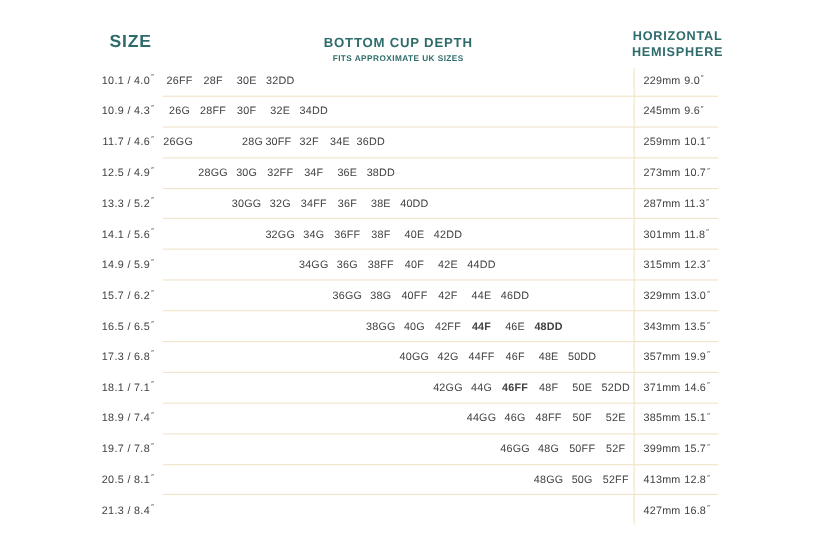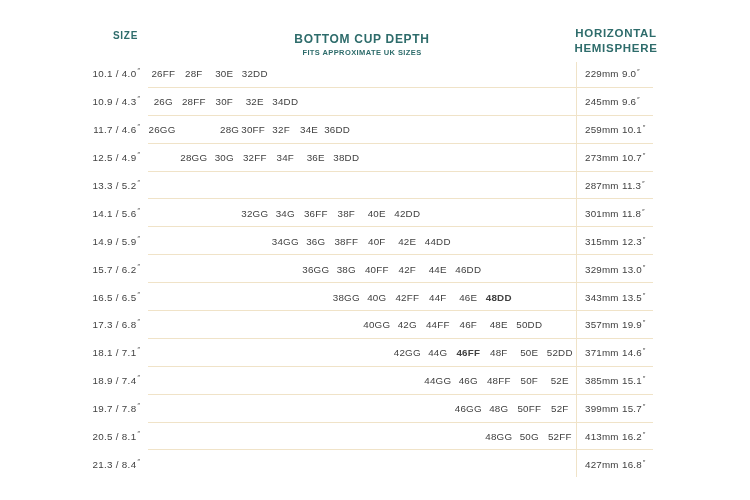--- a/index.html
+++ b/index.html
@@ -9,21 +9,21 @@
     --bg:#ffffff;
   }
   *{margin:0;padding:0;box-sizing:border-box;}
   html,body{width:750px;height:500px;background:var(--bg);
     font-family:"Liberation Sans",sans-serif;overflow:hidden;}
   .page{position:relative;width:750px;height:500px;background:var(--bg);}
 
   
   .hdr{color:var(--teal);font-weight:bold;letter-spacing:.7px;}
   .hdr-size{position:absolute;left:0;top:30px;width:148px;
-    text-align:right;padding-right:10px;font-size:10px;}
+    text-align:right;padding-right:10px;font-size:16px;}
   .hdr-cup{position:absolute;left:148px;top:32px;width:428px;text-align:center;}
   .hdr-cup-title{font-size:12px;}
   .hdr-cup-sub{color:var(--teal);font-weight:bold;font-size:7.5px;
     letter-spacing:.4px;margin-top:2px;}
   .hdr-hemi{position:absolute;left:574px;top:26px;width:84px;
     text-align:center;font-size:11.5px;line-height:14.5px;}
 
   
   .tbody{position:absolute;left:0;top:60px;width:750px;}
   .row{position:relative;height:27.9px;}
@@ -134,20 +134,28 @@
         <div class="hemi-cell">
           <span class="mm">273mm</span>
           <span class="in"><span>10.7</span><span class="mark">″</span></span>
         </div>
       </div>
       <div class="row">
         <div class="size-cell">
           <span>13.3 / 5.2 </span>
           <span class="mark">″</span>
         </div>
+        <div class="cups-grid">
+          <span class="cup" style="grid-column-start: 3;">30GG</span>
+          <span class="cup" style="grid-column-start: 4;">32G</span>
+          <span class="cup" style="grid-column-start: 5;">34FF</span>
+          <span class="cup" style="grid-column-start: 6;">36F</span>
+          <span class="cup" style="grid-column-start: 7;">38E</span>
+          <span class="cup" style="grid-column-start: 8;">40DD</span>
+        </div>
         <div class="hemi-cell">
           <span class="mm">287mm</span>
           <span class="in"><span>11.3</span><span class="mark">″</span></span>
         </div>
       </div>
       <div class="row">
         <div class="size-cell">
           <span>14.1 / 5.6 </span>
           <span class="mark">″</span>
         </div>
@@ -202,21 +210,21 @@
       </div>
       <div class="row">
         <div class="size-cell">
           <span>16.5 / 6.5 </span>
           <span class="mark">″</span>
         </div>
         <div class="cups-grid">
           <span class="cup" style="grid-column-start: 7;">38GG</span>
           <span class="cup" style="grid-column-start: 8;">40G</span>
           <span class="cup" style="grid-column-start: 9;">42FF</span>
-          <span class="cup" style="grid-column-start: 10;">44F</span>
+          <span class="cup" style="grid-column-start: 10; font-weight: bold;">44F</span>
           <span class="cup" style="grid-column-start: 11;">46E</span>
           <span class="cup" style="grid-column-start: 12; font-weight: bold;">48DD</span>
         </div>
         <div class="hemi-cell">
           <span class="mm">343mm</span>
           <span class="in"><span>13.5</span><span class="mark">″</span></span>
         </div>
       </div>
       <div class="row">
         <div class="size-cell">
@@ -292,21 +300,21 @@
           <span>20.5 / 8.1 </span>
           <span class="mark">″</span>
         </div>
         <div class="cups-grid">
           <span class="cup" style="grid-column-start: 12;">48GG</span>
           <span class="cup" style="grid-column-start: 13;">50G</span>
           <span class="cup" style="grid-column-start: 14;">52FF</span>
         </div>
         <div class="hemi-cell">
           <span class="mm">413mm</span>
-          <span class="in"><span>16.2</span><span class="mark">″</span></span>
+          <span class="in"><span>12.8</span><span class="mark">″</span></span>
         </div>
       </div>
       <div class="row">
         <div class="size-cell">
           <span>21.3 / 8.4 </span>
           <span class="mark">″</span>
         </div>
         <div class="hemi-cell">
           <span class="mm">427mm</span>
           <span class="in"><span>16.8</span><span class="mark">″</span></span>

